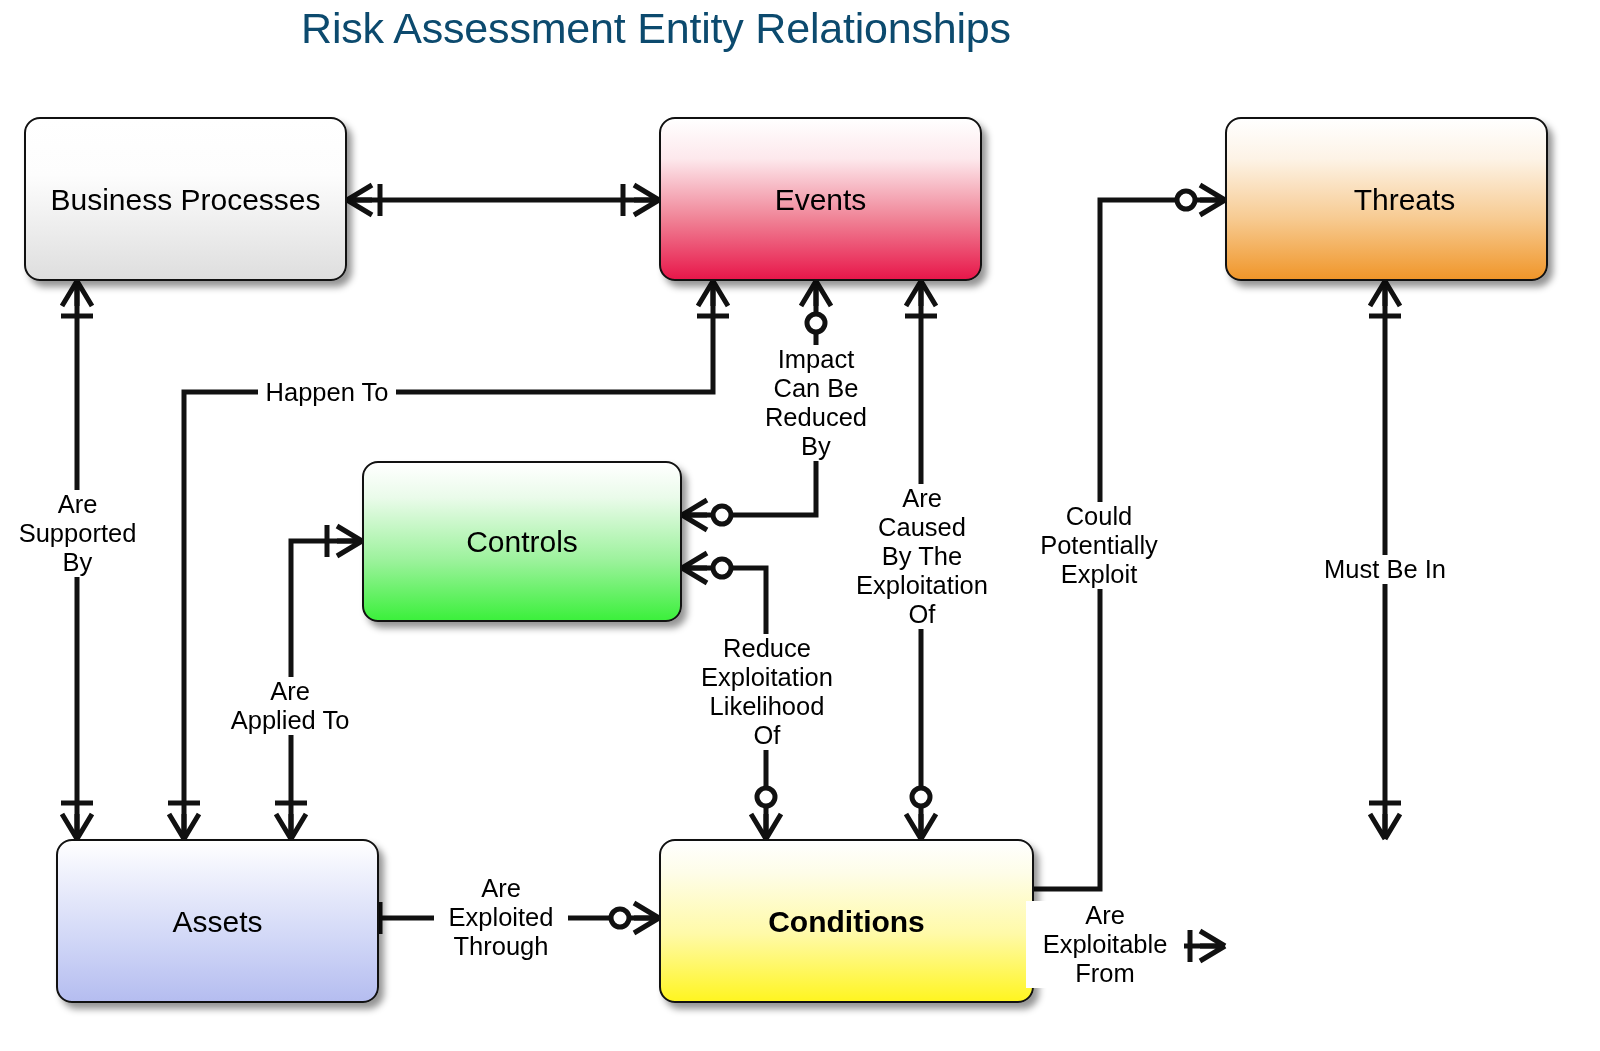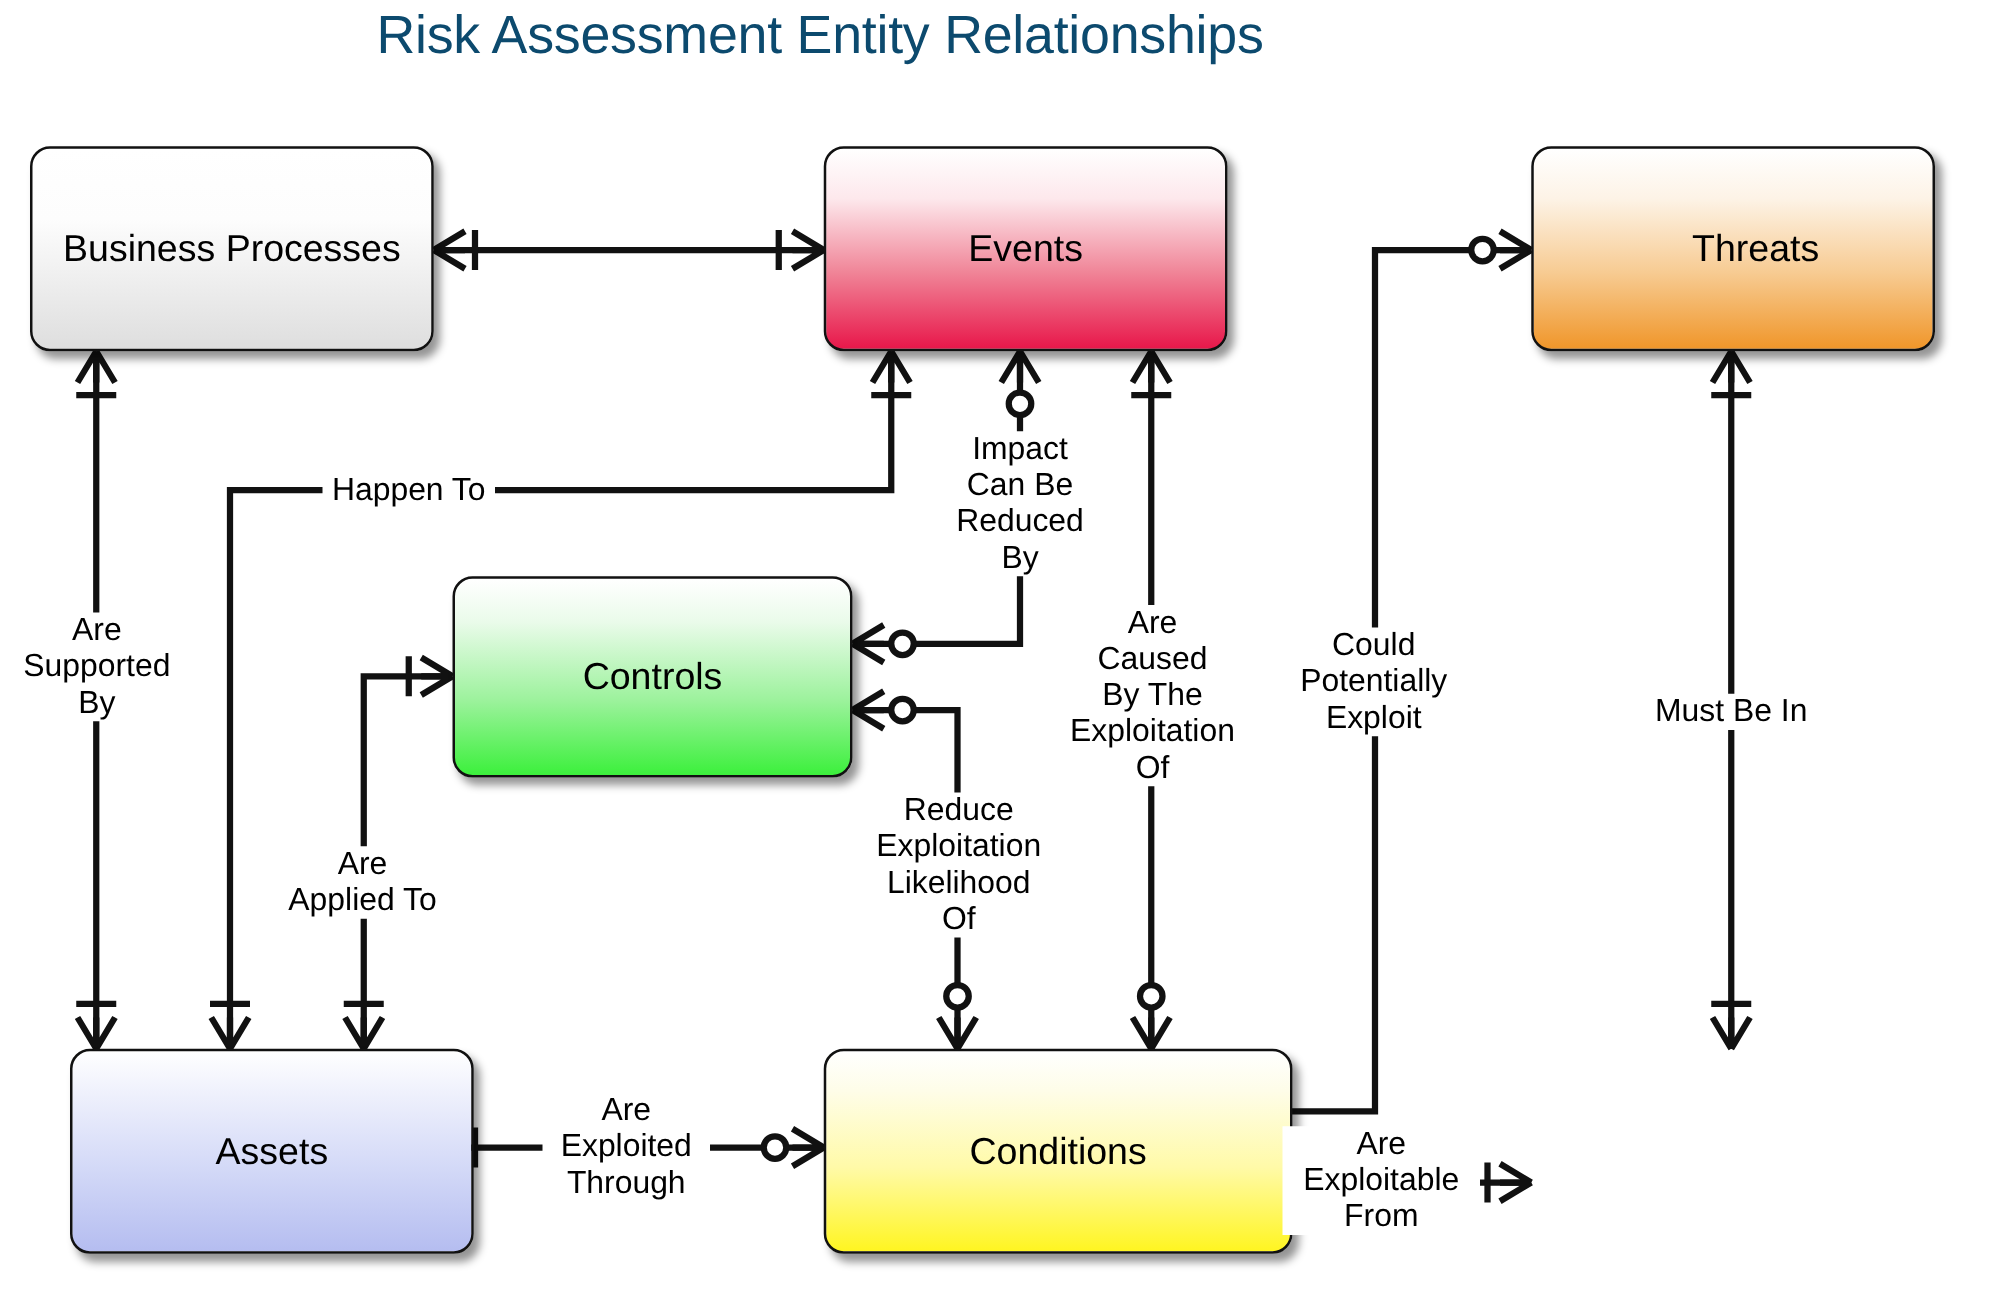--- a/index.html
+++ b/index.html
@@ -243,21 +243,21 @@
               background:linear-gradient(to bottom,#ffffff 0%,#eafbea 22%,#9cf29c 62%,#3cf03c 100%);">
     <span class="entity-label">Controls</span>
   </div>
 
   <div class="entity" style="left:24px; top:839px; width:323px; height:164px;
               background:linear-gradient(to bottom,#ffffff 0%,#eef0fc 22%,#d2d8f7 60%,#b5bdf0 100%);margin-left:32px;">
     <span class="entity-label">Assets</span>
   </div>
 
   <div class="entity" style="left:659px; top:839px; width:375px; height:164px;
-              background:linear-gradient(to bottom,#ffffff 0%,#fefde8 20%,#fffaa8 58%,#fff521 100%);">
+              background:linear-gradient(to bottom,#ffffff 0%,#fefde8 20%,#fffaa8 58%,#fff521 100%);font-weight:bold;">
     <span class="entity-label">Conditions</span>
   </div>
 
 
 
   <div class="edge-label" style="left:10px; top:490px; width:135px;">Are
 Supported
 By</div>
 
   <div class="edge-label" style="left:258px; top:378px; width:138px;">Happen To</div>

